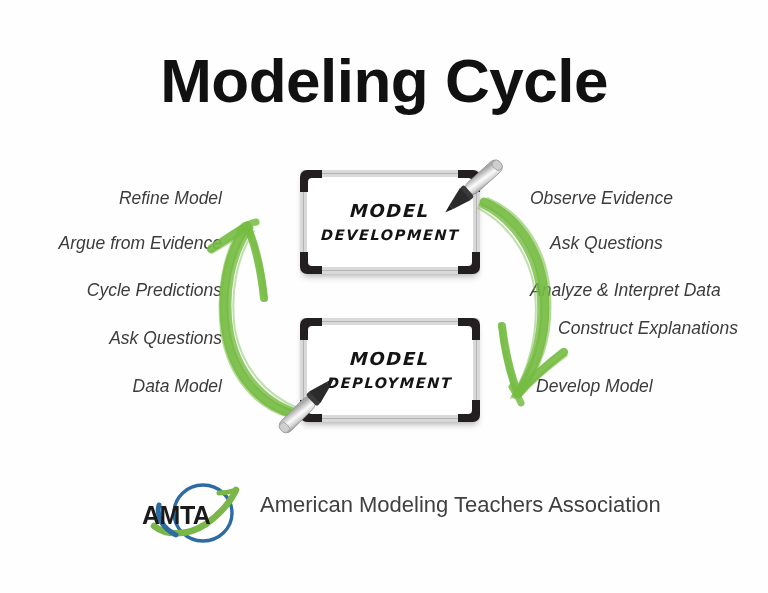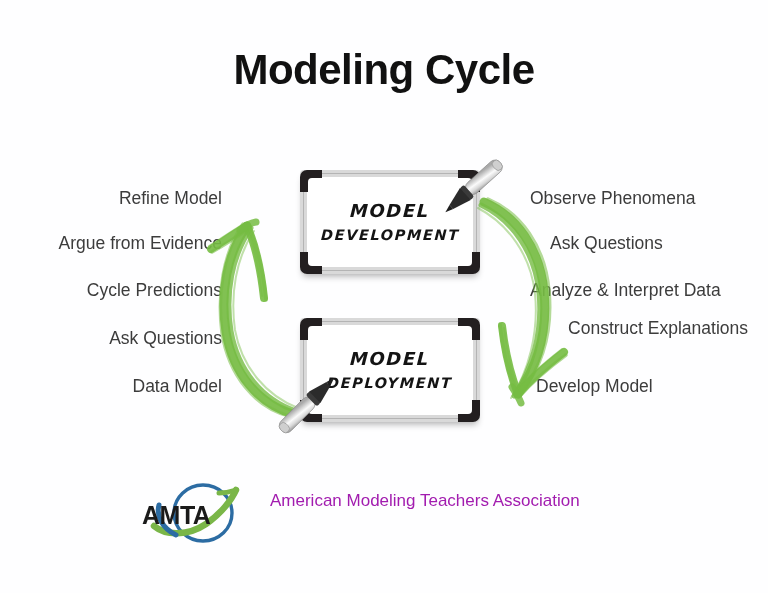--- a/index.html
+++ b/index.html
@@ -19,21 +19,21 @@
   }
 
   
   #title {
     position: absolute;
     left: 0;
     top: 48px;
     width: 768px;
     text-align: center;
     font-family: "Liberation Sans", sans-serif;
-    font-size: 42px;
+    font-size: 62px;
     font-weight: bold;
     letter-spacing: -0.5px;
     color: #111111;
     line-height: 1.05;
   }
 
   
   .board {
     position: absolute;
     background: #ffffff;
@@ -105,39 +105,39 @@
   
   .side-list {
     position: absolute;
     font-family: "Liberation Sans", sans-serif;
     font-size: 17.5px;
     color: #3c3c3c;
     line-height: 1.0;
   }
   #labels-left  { left: 0px;   top: 190px; width: 222px; text-align: right; }
   #labels-right { left: 530px; top: 190px; width: 238px; text-align: left; }
-  .side-item { position: absolute; width: 100%; white-space: nowrap; }
-  .side-item.two-line { white-space: normal; text-align: right; line-height: 1.25; }
+  .side-item { position: absolute; width: 100%; white-space: nowrap; font-style: italic; }
+  .side-item.two-line { white-space: normal; text-align: center; line-height: 1.25; }
 
   
   #footer {
     position: absolute;
     left: 140px;
     top: 478px;
     width: 500px;
     height: 72px;
   }
   #amta-logo { position: absolute; left: 0px; top: 2px; width: 116px; height: 66px; }
   #footer-text {
     position: absolute;
-    left: 130px;
+    left: 120px;
     top: 10px;
     font-family: "Liberation Sans", sans-serif;
-    font-size: 17px;
-    color: #a21caf;
+    font-size: 22px;
+    color: #404040;
     line-height: 1.55;
   }
   #footer-text div { white-space: nowrap; }
 </style>
 </head>
 <body>
 
 <div id="stage">
 
   <div id="title">Modeling Cycle</div>
@@ -250,21 +250,21 @@
 
   <div class="side-list" id="labels-left">
     <div class="side-item" style="top:0px;">Refine Model</div>
     <div class="side-item" style="top:45px;">Argue from Evidence</div>
     <div class="side-item" style="top:92px; padding-right:24px;">Cycle Predictions</div>
     <div class="side-item" style="top:140px; padding-right:18px;">Ask Questions</div>
     <div class="side-item" style="top:188px; padding-right:6px;">Data Model</div>
   </div>
 
   <div class="side-list" id="labels-right">
-    <div class="side-item" style="top:0px;">Observe Phenomena</div>
+    <div class="side-item" style="top:0px;">Observe Evidence</div>
     <div class="side-item" style="top:45px; padding-left:20px;">Ask Questions</div>
     <div class="side-item" style="top:92px; padding-left:0px;">Analyze &amp; Interpret Data</div>
     <div class="side-item two-line" style="top:128px; width:200px; left:18px;">Construct Explanations</div>
     <div class="side-item" style="top:188px; padding-left:6px;">Develop Model</div>
   </div>
 
   <div id="footer">
 
     <svg id="amta-logo" viewBox="0 0 116 66">
 

